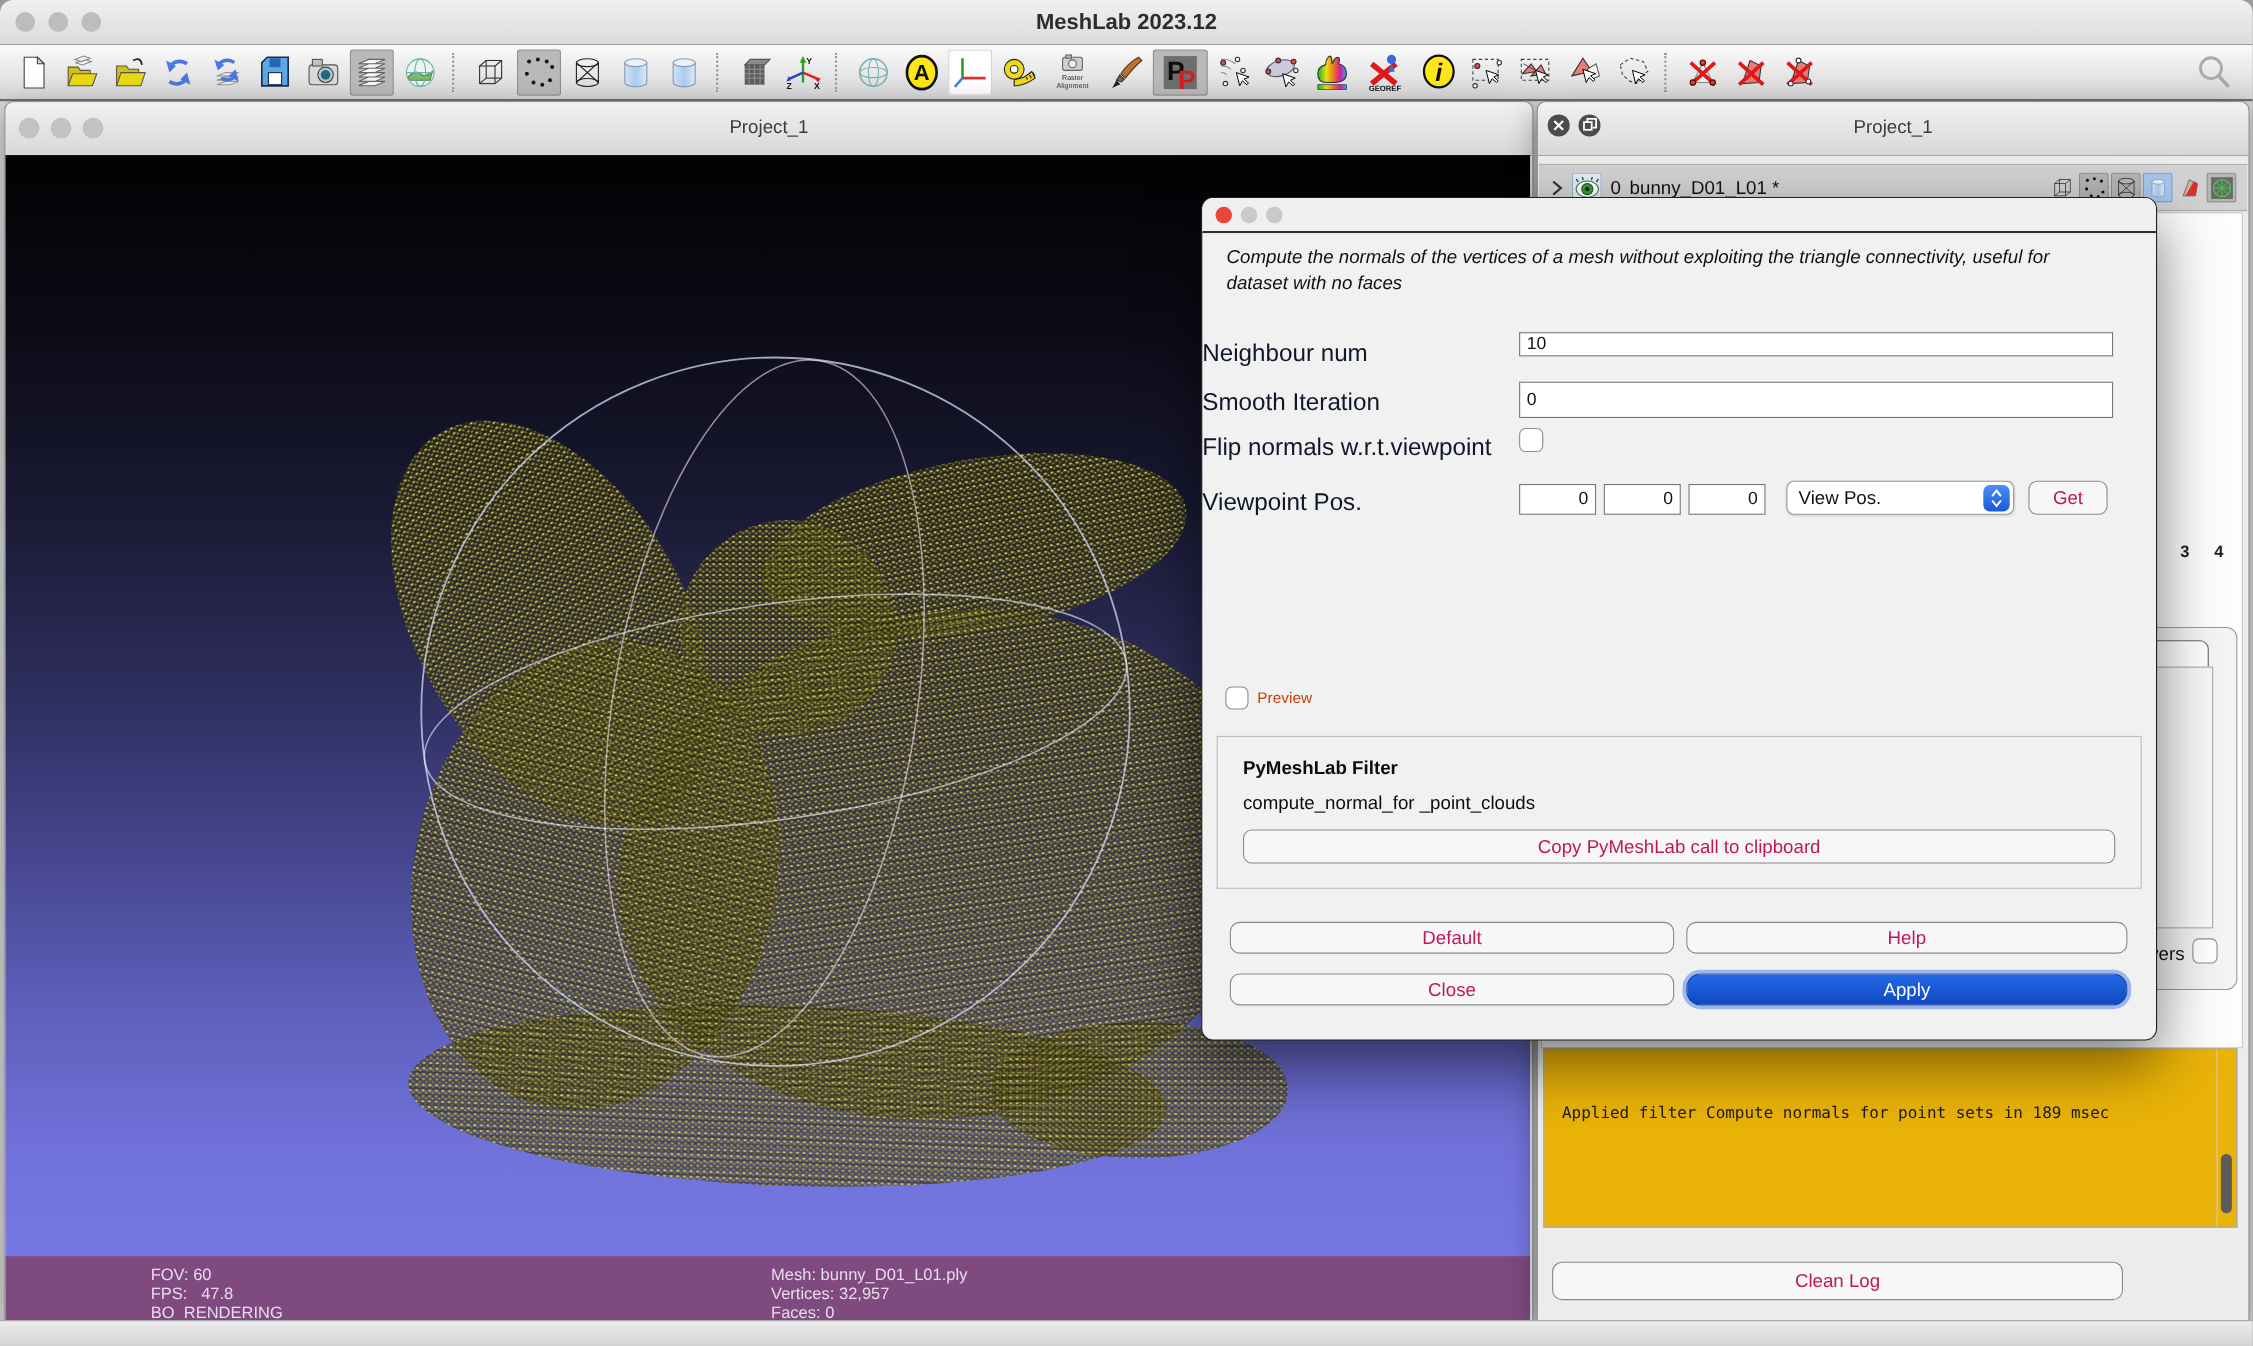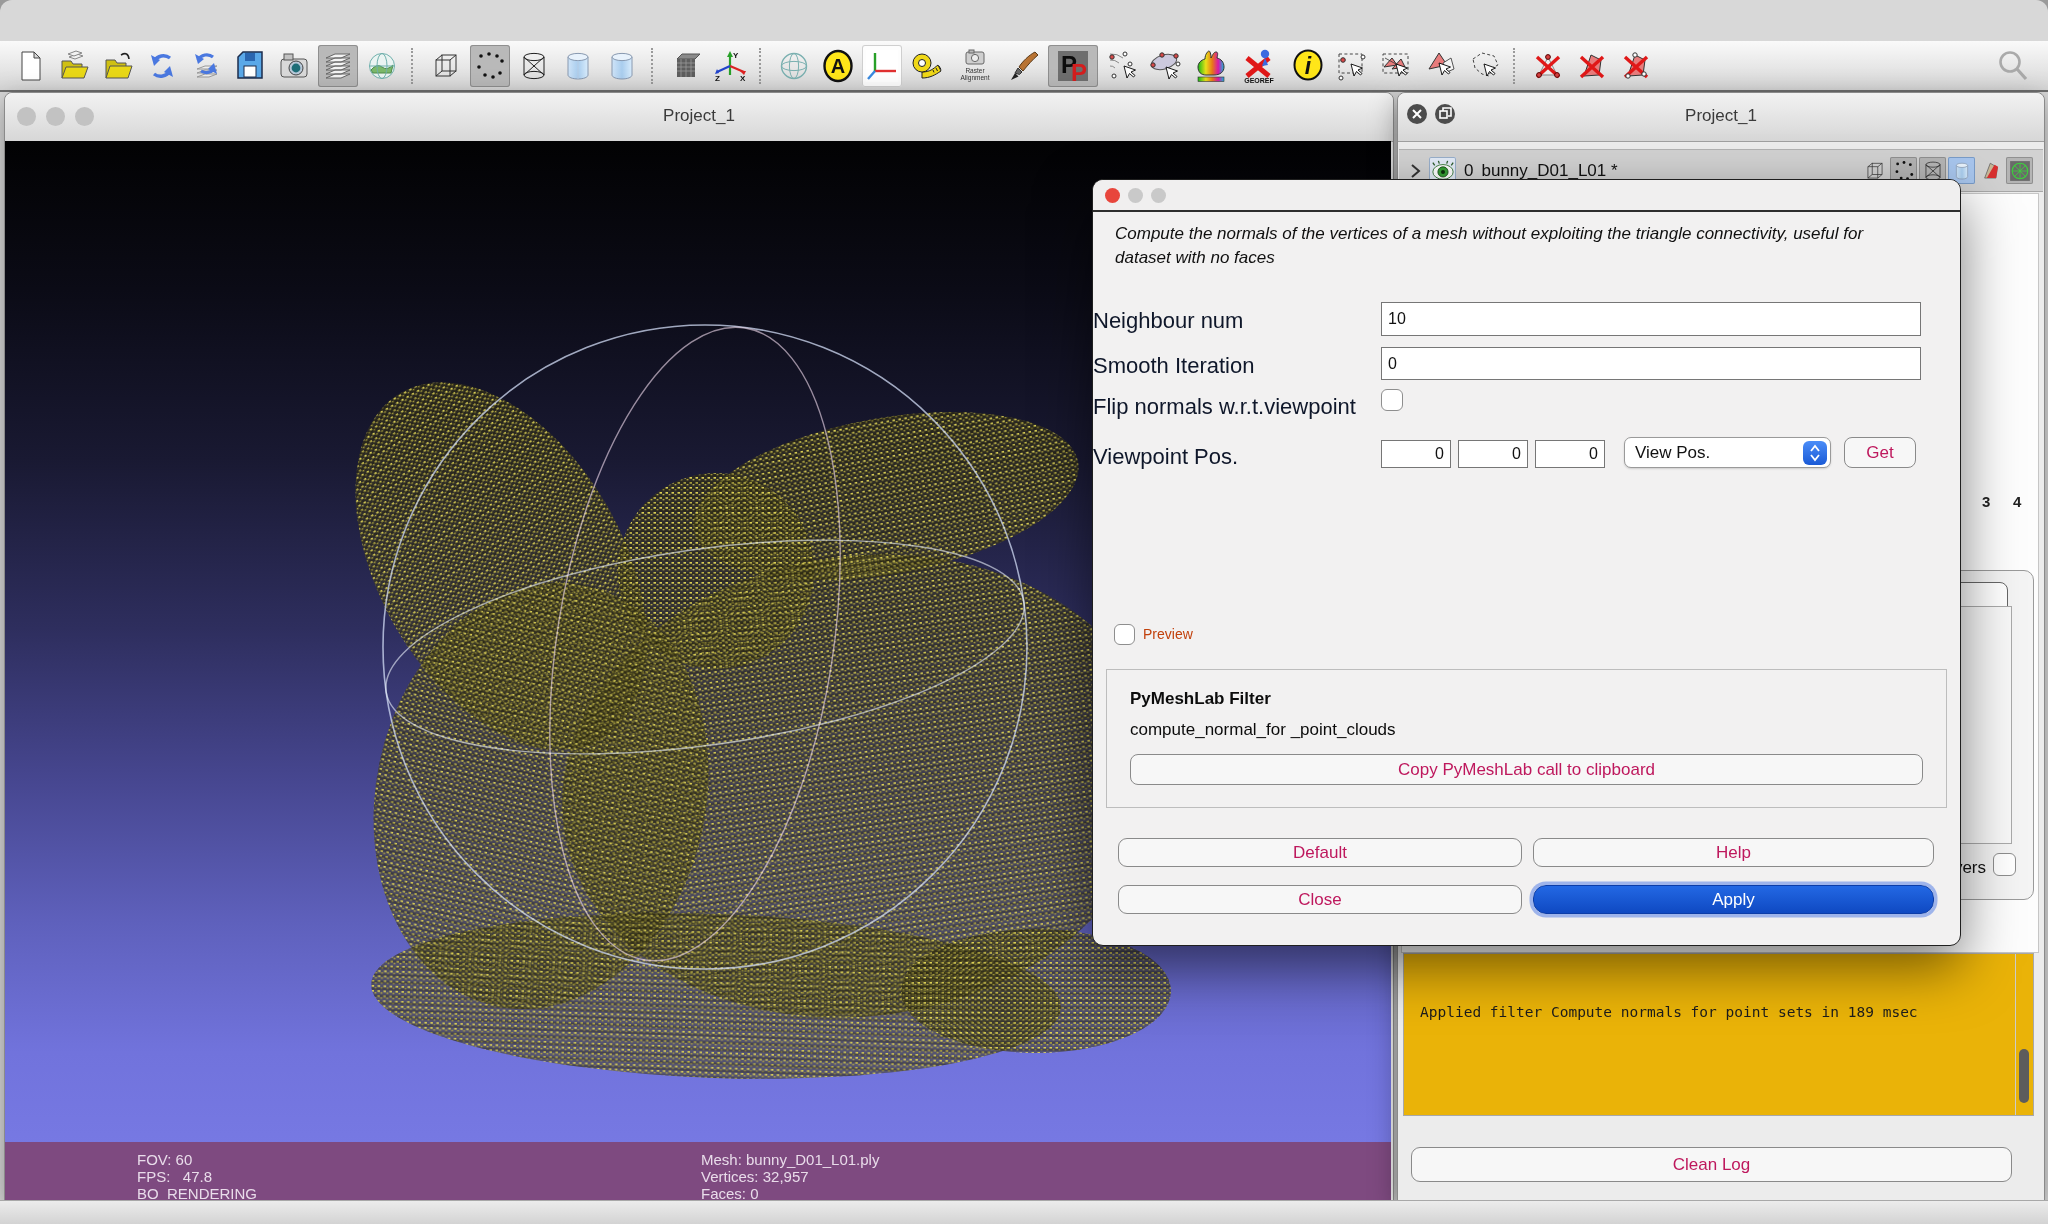--- a/index.html
+++ b/index.html
@@ -72,20 +72,26 @@
   .applybtn{background:linear-gradient(#2368e4,#0f49c2);border:1.5px solid #0c3da8;border-radius:9px;
             color:#fff;display:flex;align-items:center;justify-content:center;font-size:17px;
             box-shadow:0 0 0 3.5px rgba(90,130,230,.55);box-sizing:border-box;}
   svg text{font-family:"Liberation Sans",sans-serif;}
 </style>
 </head>
 <body>
 
 <div class="stage">
 
+  <div class="abs titlebar">
+    <div class="abs tl-dot" style="left:14px;background:#bdbdbd;"></div>
+    <div class="abs tl-dot" style="left:44px;background:#bdbdbd;"></div>
+    <div class="abs tl-dot" style="left:74px;background:#bdbdbd;"></div>
+    <div class="abs apptitle">MeshLab 2023.12</div>
+  </div>
 
   <div class="abs toolbar">
     <div class="tb">
         <svg viewBox="0 0 34 34">
           <path d="M9 3h12l6 6v22H9z" fill="#fff" stroke="#444"></path>
           <path d="M21 3l6 6h-6z" fill="#d8d8d8" stroke="#444"></path>
         </svg>
       </div>
     <div class="tb">
         <svg viewBox="0 0 34 34">
@@ -520,36 +526,36 @@
         </svg></div>
     <div class="abs" style="left:530px;top:513px;width:82px;height:236px;border:1px solid #aaa;background:#f8f8f8;"></div>
     <div class="abs" style="left:530px;top:765px;width:58px;text-align:right;font-size:17px;color:#111;">ayers</div>
     <div class="abs chk" style="left:595px;top:760px;width:23px;height:23px;border-radius:6px;"></div>
 
     <div class="abs logbox" style="left:5px;top:860px;width:629px;height:161px;">
       <div class="abs logtext" style="left:16px;top:50px;">Applied filter Compute normals for point sets in 189 msec</div>
       <div class="abs" style="right:17px;top:0;width:1px;height:161px;background:#ccc;"></div>
       <div class="abs" style="right:4px;top:95px;width:10px;height:54px;border-radius:5px;background:#5c5c5c;"></div>
     </div>
-    <div class="abs macbtn" style="left:13px;top:1054px;width:601px;height:35px;">
+    <div class="abs macbtn" style="left:13px;top:1054px;width:519px;height:35px;">
         <span>Clean Log</span>
       </div>
   </div>
 
   <div class="abs dialog">
     <div class="abs dtitle">
       <div class="abs ddot" style="left:12px;background:#e8463c;"></div>
       <div class="abs ddot" style="left:35px;background:#c9c9c9;"></div>
       <div class="abs ddot" style="left:58px;background:#c9c9c9;"></div>
     </div>
 
     <div class="abs desc" style="left:22px;top:42px;width:800px;">Compute the normals of the vertices of a mesh without exploiting the triangle connectivity, useful for dataset with no faces</div>
 
     <div class="abs flabel" style="left:0;top:128px;width:268px;">Neighbour num</div>
-    <input class="abs finput" style="left: 288px; top: 122px; width: 540px; height: 34px;" value="10">
+    <input class="abs finput" style="left: 288px; top: 122px; width: 540px; height: 22px;" value="10">
 
     <div class="abs flabel" style="left:0;top:173px;width:268px;">Smooth Iteration</div>
     <input class="abs finput" style="left: 288px; top: 167px; width: 540px; height: 33px;" value="0">
 
     <div class="abs flabel" style="left:0;top:214px;width:268px;">Flip normals w.r.t.viewpoint</div>
     <div class="abs chk" style="left:288px;top:209px;width:22px;height:22px;"></div>
 
     <div class="abs flabel" style="left:0;top:264px;width:268px;">Viewpoint Pos.</div>
     <input class="abs finput" style="left: 288px; top: 260px; width: 70px; height: 28px; text-align: right;" value="0">
     <input class="abs finput" style="left: 365px; top: 260px; width: 70px; height: 28px; text-align: right;" value="0">

